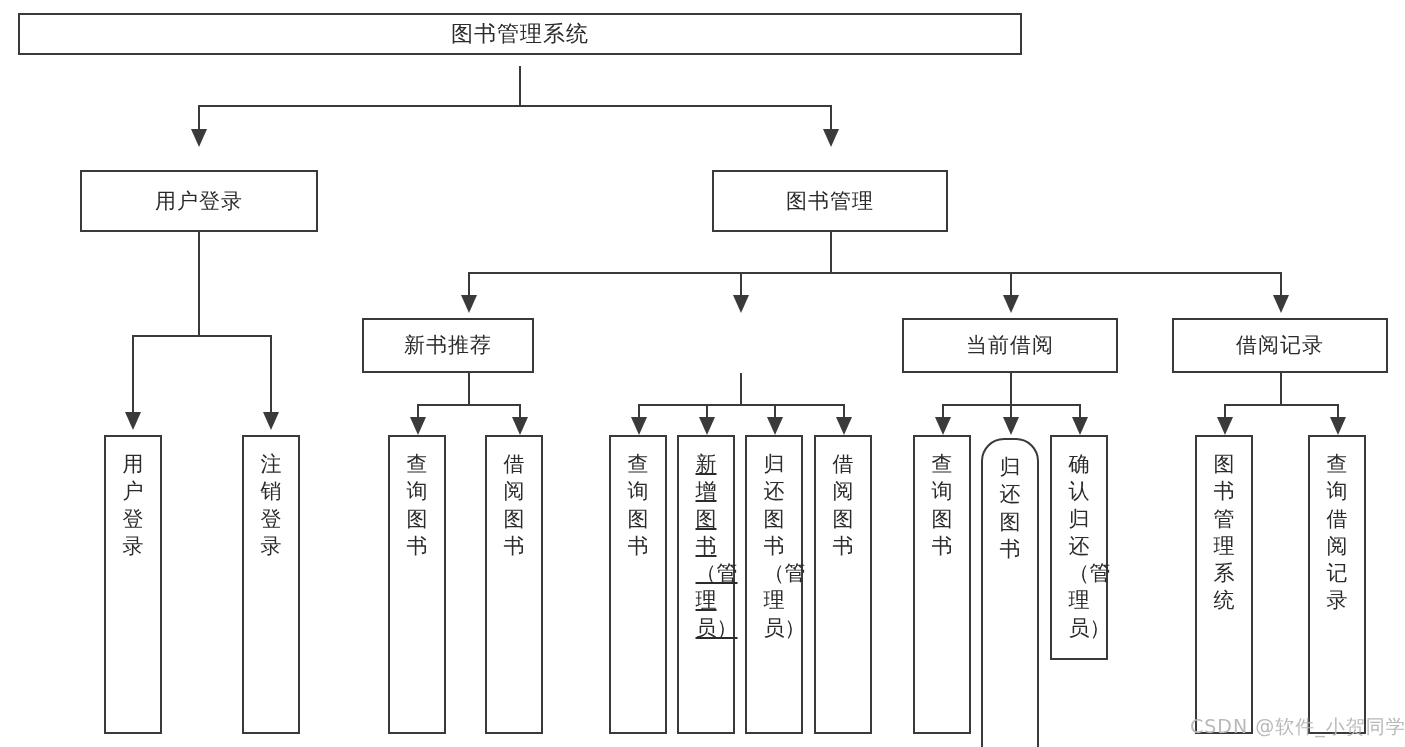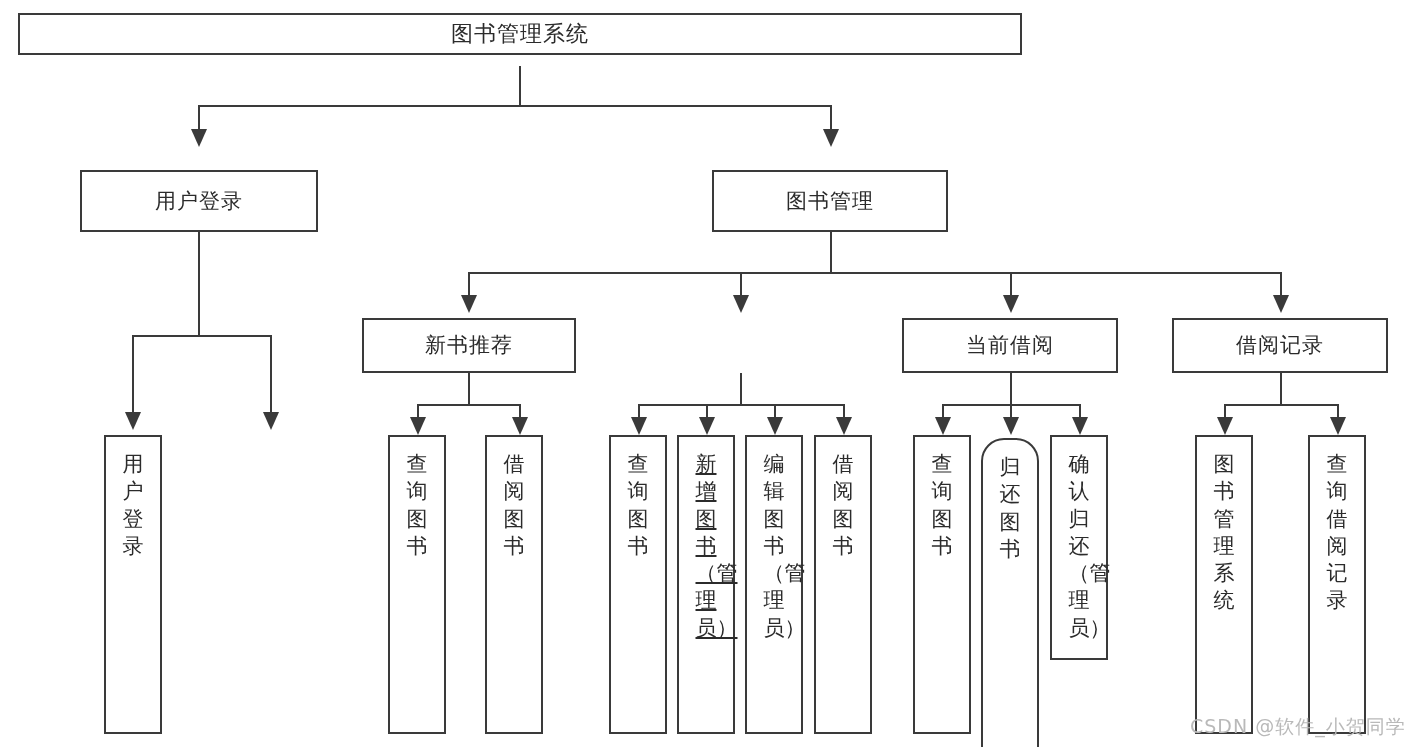--- a/index.html
+++ b/index.html
@@ -119,21 +119,21 @@
   <div class="hline" style="left:468px;top:272px;width:812px;"></div>
   <div class="vline" style="left:468px;top:272px;height:23px;"></div>
   <div class="vline" style="left:740px;top:272px;height:23px;"></div>
   <div class="vline" style="left:1010px;top:272px;height:23px;"></div>
   <div class="vline" style="left:1280px;top:272px;height:23px;"></div>
   <div class="arrow" style="left:461px;top:295px;"></div>
   <div class="arrow" style="left:733px;top:295px;"></div>
   <div class="arrow" style="left:1003px;top:295px;"></div>
   <div class="arrow" style="left:1273px;top:295px;"></div>
 
-  <div class="node lvl3" style="left:362px;top:318px;width:214px;height:55px;">
+  <div class="node lvl3" style="left:362px;top:318px;width:172px;height:55px;">
     <span class="lbl">新书推荐</span>
   </div>
   <div class="node lvl3" style="left:902px;top:318px;width:216px;height:55px;">
     <span class="lbl">当前借阅</span>
   </div>
   <div class="node lvl3" style="left:1172px;top:318px;width:216px;height:55px;">
     <span class="lbl">借阅记录</span>
   </div>
 
   <div class="vline" style="left:468px;top:373px;height:31px;"></div>
@@ -166,36 +166,39 @@
   <div class="vline" style="left:1280px;top:373px;height:31px;"></div>
   <div class="hline" style="left:1224px;top:404px;width:113px;"></div>
   <div class="vline" style="left:1224px;top:404px;height:13px;"></div>
   <div class="vline" style="left:1337px;top:404px;height:13px;"></div>
   <div class="arrow" style="left:1217px;top:417px;"></div>
   <div class="arrow" style="left:1330px;top:417px;"></div>
 
   <div class="node leaf" style="left:104px;top:435px;width:58px;height:299px;">
     <span class="vlbl">用户登录</span>
   </div>
+  <div class="node leaf" style="left:242px;top:435px;width:58px;height:299px;">
+    <span class="vlbl">注销登录</span>
+  </div>
 
   <div class="node leaf" style="left:388px;top:435px;width:58px;height:299px;">
     <span class="vlbl">查询图书</span>
   </div>
   <div class="node leaf" style="left:485px;top:435px;width:58px;height:299px;">
     <span class="vlbl">借阅图书</span>
   </div>
 
   <div class="node leaf" style="left:609px;top:435px;width:58px;height:299px;">
     <span class="vlbl">查询图书</span>
   </div>
   <div class="node leaf" style="left:677px;top:435px;width:58px;height:299px;text-decoration:underline;">
     <span class="vlbl">新增图书（管理员）</span>
   </div>
   <div class="node leaf" style="left:745px;top:435px;width:58px;height:299px;">
-    <span class="vlbl">编辑图书（管理员）</span>
+    <span class="vlbl">归还图书（管理员）</span>
   </div>
   <div class="node leaf" style="left:814px;top:435px;width:58px;height:299px;">
     <span class="vlbl">借阅图书</span>
   </div>
 
   <div class="node leaf" style="left:913px;top:435px;width:58px;height:299px;">
     <span class="vlbl">查询图书</span>
   </div>
   <div class="node leaf" style="left:981px;top:438px;width:58px;height:375px;border-radius:23px;">
     <span class="vlbl">归还图书</span>

